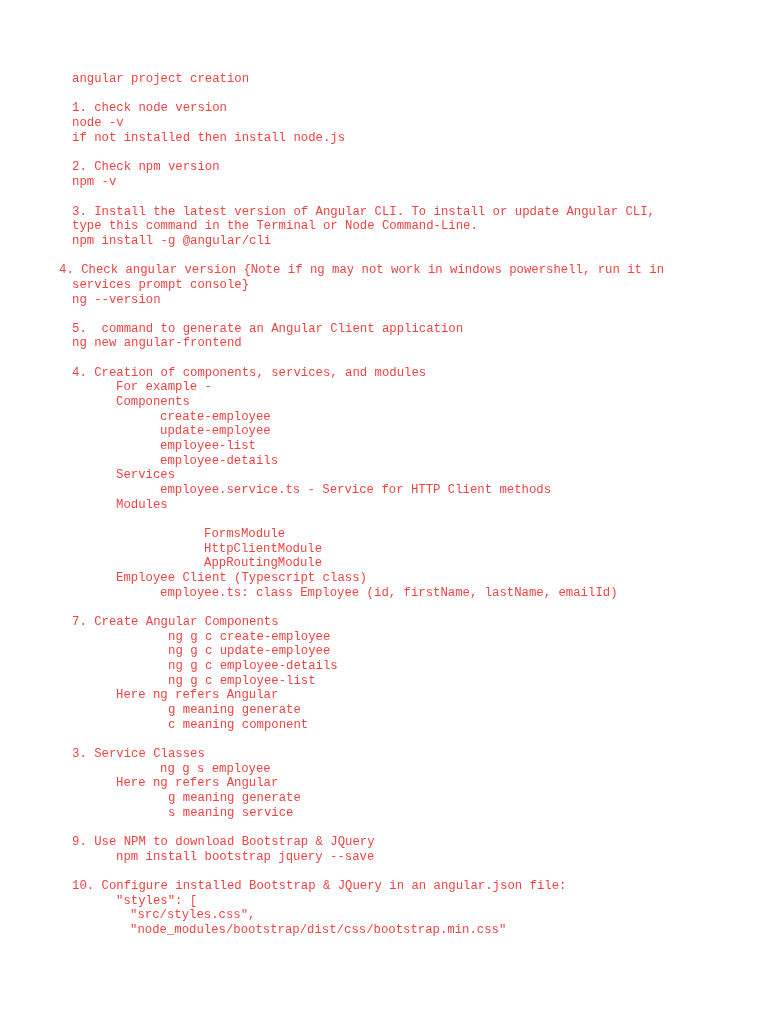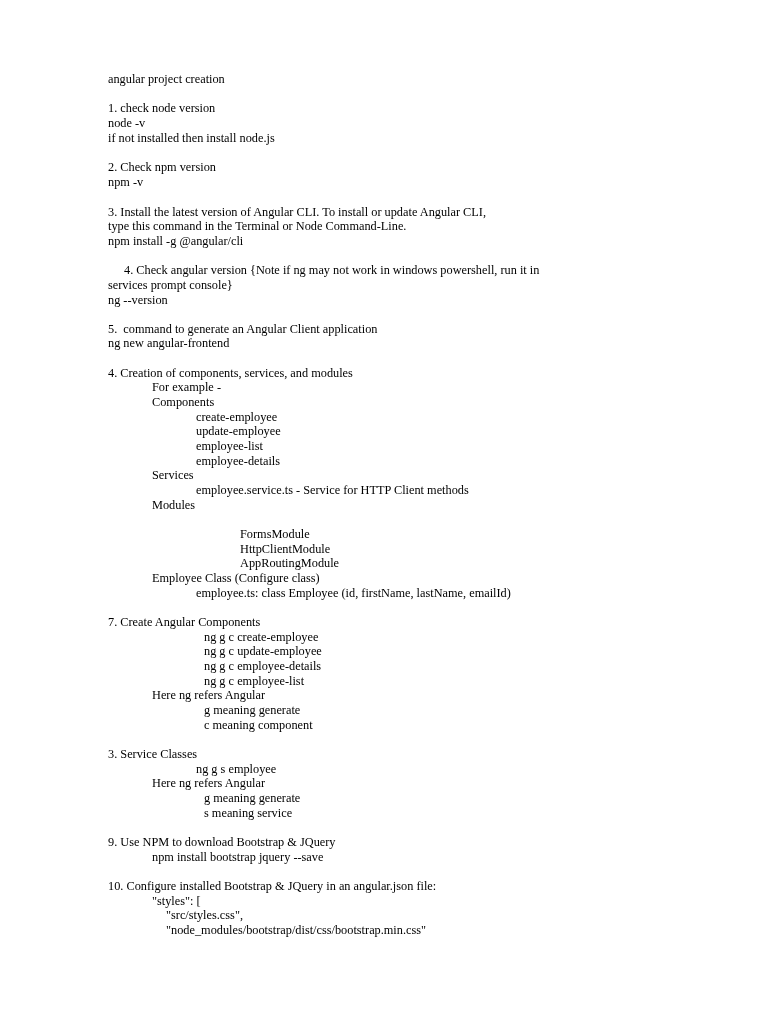--- a/index.html
+++ b/index.html
@@ -17,67 +17,66 @@
       position: absolute;
       left: 0;
       top: 0;
       width: 768px;
       height: 1024px;
       background: #ffffff;
     }
     .line {
       position: absolute;
       white-space: pre;
-      font-family: Liberation Serif, serif;
+      font-family: Liberation Mono, monospace;
       font-size: 12.3px;
       line-height: 15px;
-      color: #000000;
+      color: #ef4444;
       letter-spacing: 0px;
-      margin-left: 36px;
     }
   </style>
 </head>
 <body>
 
 <div class="page">
 
   <div class="line" style="left:72px;top:72px;">angular project creation</div>
 
   <div class="line" style="left:72px;top:101px;">1. check node version</div>
   <div class="line" style="left:72px;top:116px;">node -v</div>
   <div class="line" style="left:72px;top:131px;">if not installed then install node.js</div>
 
   <div class="line" style="left:72px;top:160px;">2. Check npm version</div>
   <div class="line" style="left:72px;top:175px;">npm -v</div>
 
   <div class="line" style="left:72px;top:205px;">3. Install the latest version of Angular CLI. To install or update Angular CLI,</div>
   <div class="line" style="left:72px;top:219px;">type this command in the Terminal or Node Command-Line.</div>
   <div class="line" style="left:72px;top:234px;text-align:right;">npm install -g @angular/cli</div>
 
-  <div class="line" style="left:88px;top:263px;">4. Check angular version {Note if ng may not work in windows powershell, run it in</div>
+  <div class="line" style="left:59px;top:263px;">4. Check angular version {Note if ng may not work in windows powershell, run it in</div>
   <div class="line" style="left:72px;top:278px;">services prompt console}</div>
   <div class="line" style="left:72px;top:293px;">ng --version</div>
 
   <div class="line" style="left:72px;top:322px;">5.  command to generate an Angular Client application</div>
   <div class="line" style="left:72px;top:336px;">ng new angular-frontend</div>
 
   <div class="line" style="left:72px;top:366px;">4. Creation of components, services, and modules</div>
   <div class="line" style="left:116px;top:380px;">For example -</div>
   <div class="line" style="left:116px;top:395px;">Components</div>
   <div class="line" style="left:160px;top:410px;">create-employee</div>
   <div class="line" style="left:160px;top:424px;">update-employee</div>
   <div class="line" style="left:160px;top:439px;">employee-list</div>
   <div class="line" style="left:160px;top:454px;">employee-details</div>
   <div class="line" style="left:116px;top:468px;">Services</div>
   <div class="line" style="left:160px;top:483px;">employee.service.ts - Service for HTTP Client methods</div>
   <div class="line" style="left:116px;top:498px;">Modules</div>
   <div class="line" style="left:204px;top:527px;">FormsModule</div>
   <div class="line" style="left:204px;top:542px;">HttpClientModule</div>
   <div class="line" style="left:204px;top:556px;">AppRoutingModule</div>
-  <div class="line" style="left:116px;top:571px;">Employee Class (Configure class)</div>
+  <div class="line" style="left:116px;top:571px;">Employee Client (Typescript class)</div>
   <div class="line" style="left:160px;top:586px;">employee.ts: class Employee (id, firstName, lastName, emailId)</div>
 
   <div class="line" style="left:72px;top:615px;">7. Create Angular Components</div>
   <div class="line" style="left:168px;top:630px;">ng g c create-employee</div>
   <div class="line" style="left:168px;top:644px;">ng g c update-employee</div>
   <div class="line" style="left:168px;top:659px;">ng g c employee-details</div>
   <div class="line" style="left:168px;top:674px;">ng g c employee-list</div>
   <div class="line" style="left:116px;top:688px;">Here ng refers Angular</div>
   <div class="line" style="left:168px;top:703px;">g meaning generate</div>
   <div class="line" style="left:168px;top:718px;">c meaning component</div>

